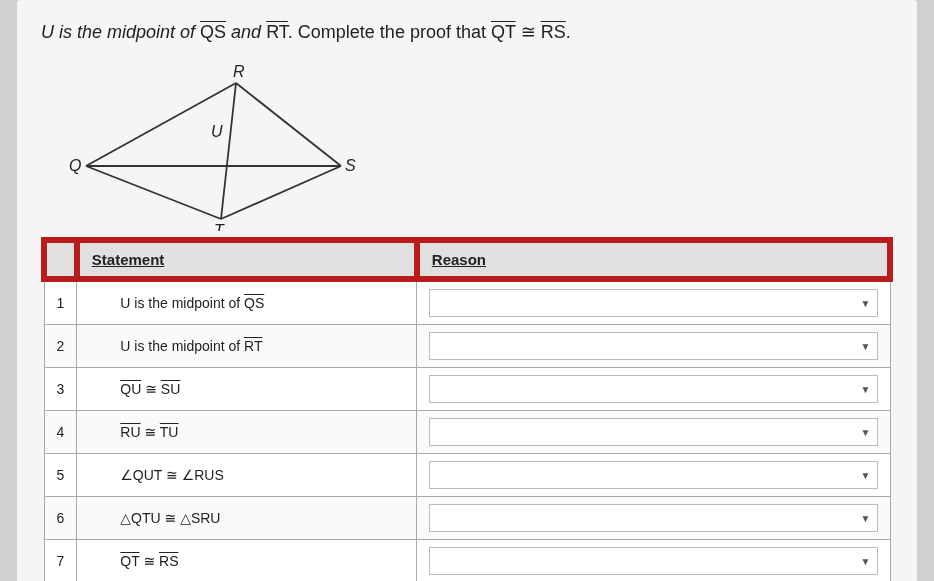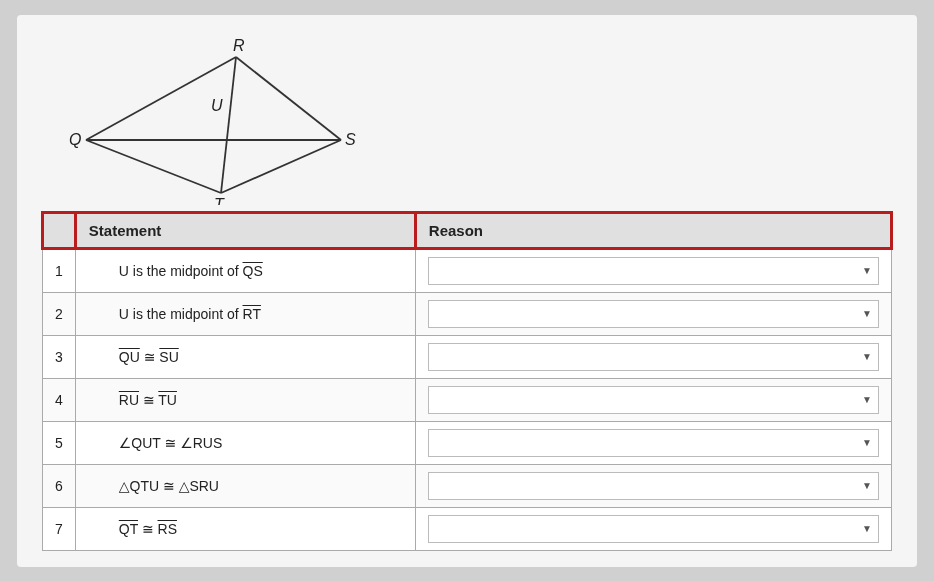--- a/index.html
+++ b/index.html
@@ -43,26 +43,27 @@
       position: absolute;
       top: 0; left: 0;
     }
     .proof-table {
       width: 100%;
       border-collapse: collapse;
       border: 1px solid #aaa;
     }
     .proof-table th {
       background: #e0e0e0;
-      border: 3px solid #b91c1c;
+      border: 6px solid #b91c1c;
       padding: 8px 12px;
       text-align: left;
       font-weight: bold;
       font-size: 15px;
       color: #222;
+      text-decoration: underline;
     }
     .proof-table td {
       border: 1px solid #aaa;
       padding: 7px 12px;
       font-size: 14px;
       color: #222;
       vertical-align: middle;
     }
     .row-num {
       width: 32px;
@@ -101,20 +102,23 @@
     }
     .row-odd td {
       background: #fff;
     }
   </style>
 </head>
 <body>
 
 <div class="card">
 
+  <div class="title">
+    <span class="title-italic">U is the midpoint of </span><span class="overline">QS</span><span> and </span><span class="overline">RT</span><span class="title-normal">. Complete the proof that </span><span class="overline">QT</span><span class="title-normal"> ≅ </span><span class="overline">RS</span><span class="title-normal">.</span>
+  </div>
 
   <div class="diagram-area">
     <svg width="320" height="170">
 
       <line x1="45" y1="105" x2="300" y2="105" stroke="#333" stroke-width="1.8"></line>
 
       <line x1="195" y1="22" x2="180" y2="158" stroke="#333" stroke-width="1.8"></line>
 
       <line x1="45" y1="105" x2="195" y2="22" stroke="#333" stroke-width="1.8"></line>
       <line x1="45" y1="105" x2="180" y2="158" stroke="#333" stroke-width="1.8"></line>

